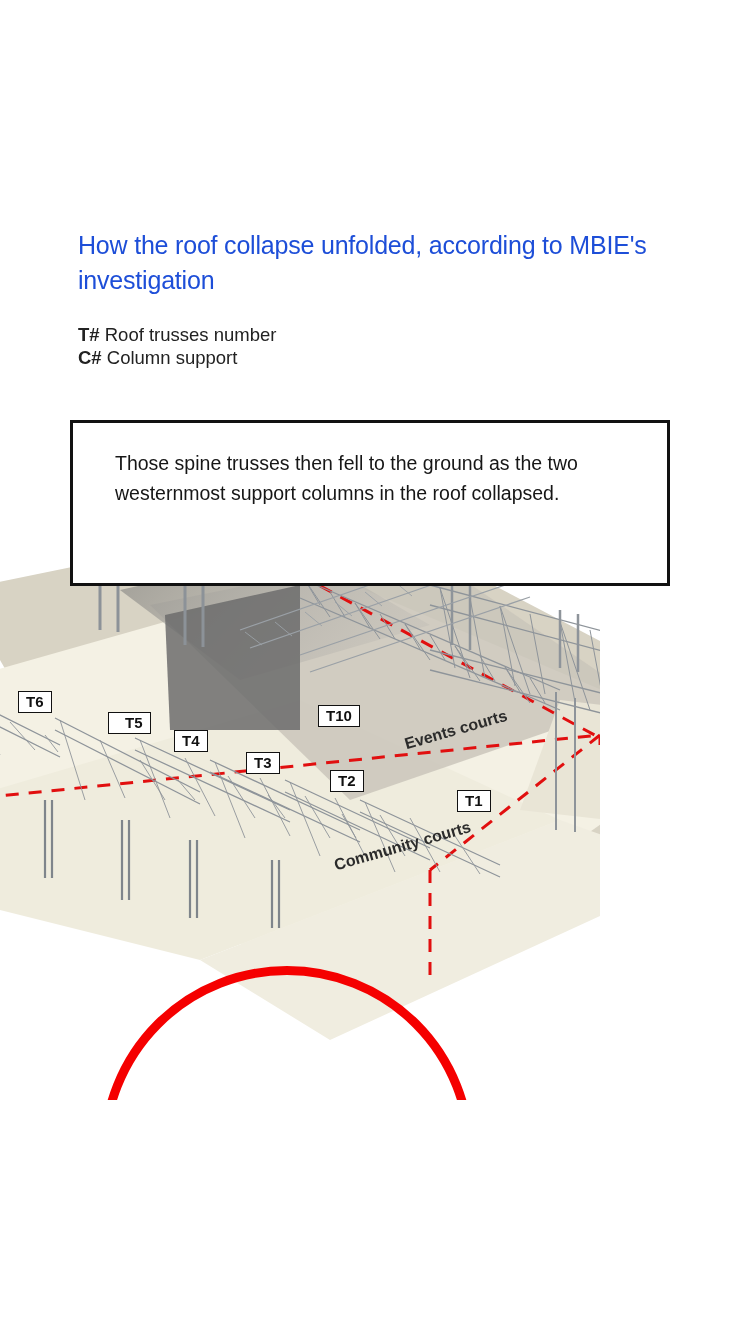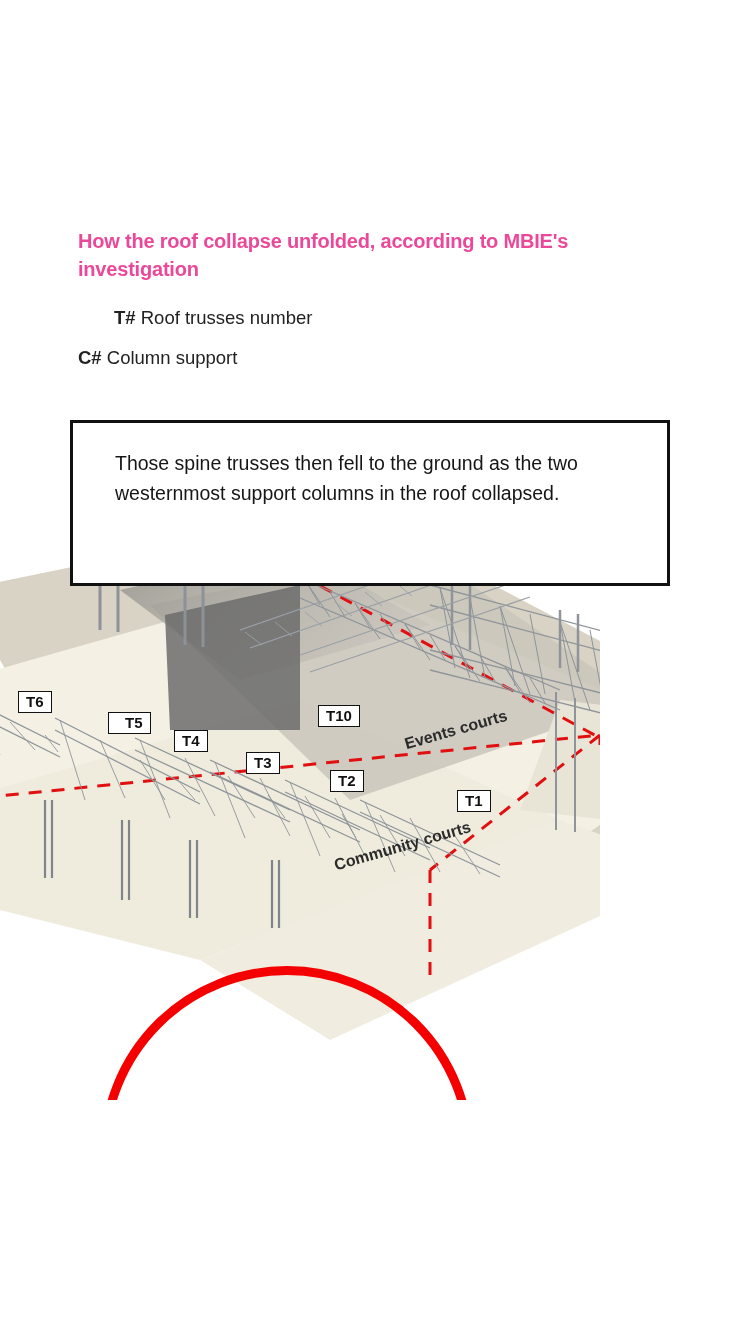--- a/index.html
+++ b/index.html
@@ -13,34 +13,34 @@
     overflow: hidden;
     font-family: "Liberation Sans", sans-serif;
     color: #1a1a1a;
   }
 
   
   .headline {
     position: absolute;
     left: 78px; top: 228px;
     width: 600px;
-    font-size: 20px;
-    font-weight: bold;
+    font-size: 25px;
+    font-weight: normal;
     line-height: 1.38;
     letter-spacing: -0.2px;
-    color: #ec4899;
+    color: #1d4ed8;
   }
   .legend {
     position: absolute;
     left: 78px;
     font-size: 18.5px;
     color: #222;
     white-space: nowrap;
   }
-  .legend.one { top: 307px; margin-left: 36px; }
+  .legend.one { top: 324px; }
   .legend.two { top: 347px; }
   .legend .key {
     font-weight: bold;
   }
 
   
   .callout {
     position: absolute;
     left: 70px; top: 420px;
     width: 600px; height: 166px;

